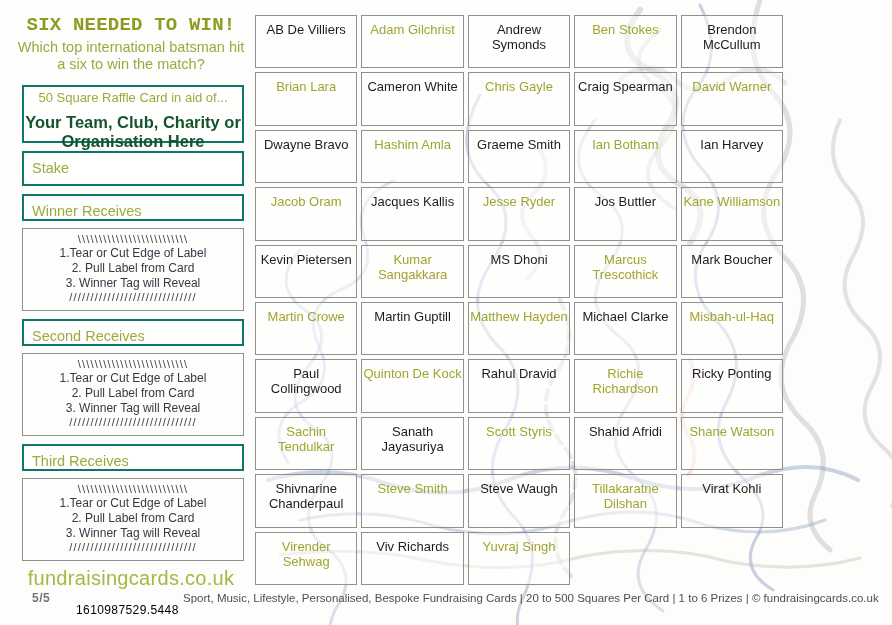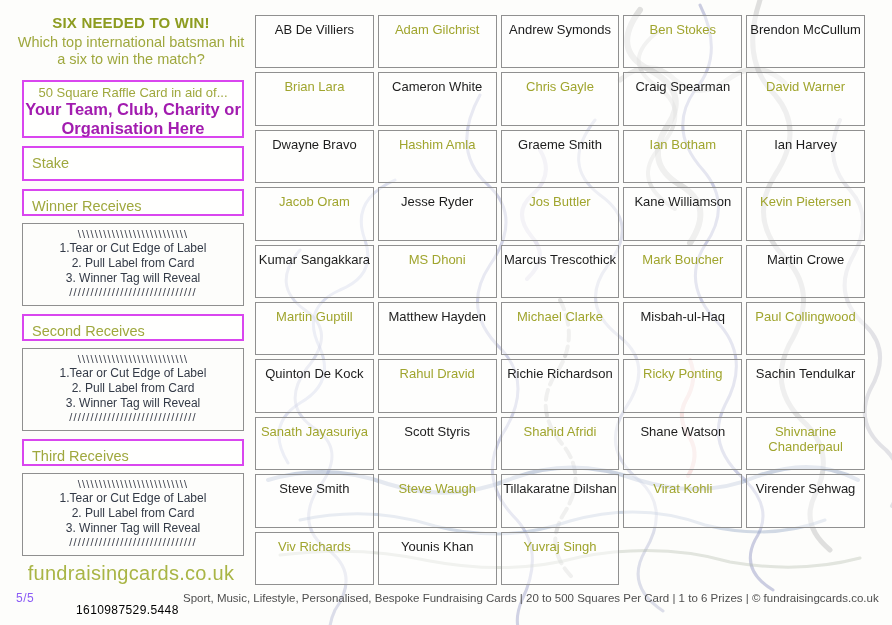--- a/index.html
+++ b/index.html
@@ -8,46 +8,46 @@
     font-family:"Liberation Sans", sans-serif;
     background:#fdfdfb;
     position:relative;
     overflow:hidden;
     color:#1f1f1f;
   }
   .sketch { position:absolute; left:0; top:0; width:892px; height:625px; pointer-events:none; }
 
   
   .sidebar { position:absolute; left:12px; top:10px; width:238px; }
-  .headline { font-size:15px; font-weight:bold; color:#8d9c20; text-align:center; letter-spacing:.2px; margin-top:4px; }
+  .headline { font-size:19px; font-weight:bold; color:#8d9c20; text-align:center; letter-spacing:.2px; margin-top:4px;font-family:Liberation Mono, monospace; }
   .question { font-size:14.5px; color:#9fa83e; text-align:center; line-height:16.5px; margin-top:3px; }
 
-  .box { border:2px solid #d946ef; background:rgba(255,255,255,.75); margin-left:10px; width:222px; }
+  .box { border:2px solid #0f766e; background:rgba(255,255,255,.75); margin-left:10px; width:222px; }
   .aid-box { margin-top:13px; height:58px; text-align:center; padding-top:3px; }
   .aid-line1 { font-size:13px; color:#9fa83e; }
-  .aid-line2 { font-size:16.5px; font-weight:bold; color:#a21caf; line-height:19px; }
+  .aid-line2 { font-size:16.5px; font-weight:bold; color:#14532d; line-height:19px;margin-top:8px; }
 
   .label-box { margin-top:8px; height:35px; padding:7px 0 0 8px; font-size:14.5px; color:#9fa83e; }
   .label-box.slim { height:27px; }
 
   .instr-box { border:1px solid #8f8f8f; margin-top:7px; margin-left:10px; width:222px; height:83px;
                text-align:center; padding-top:4px; }
   .hatch { font-size:11px; color:#3d414d; letter-spacing:1.2px; white-space:nowrap; overflow:hidden; line-height:13px; }
   .step  { font-size:12px; color:#333a47; line-height:15px; font-weight:400; }
 
   .website { font-size:20px; color:#a9b545; text-align:center; margin-top:6px; letter-spacing:.3px; }
 
   
   .bottomline { position:absolute; left:0; top:589px; width:892px; height:20px; font-size:12px; }
-  .pagenum { position:absolute; left:16px; top:2px; font-weight:normal; color:#8b5cf6; letter-spacing:.5px; }
+  .pagenum { position:absolute; left:32px; top:2px; font-weight:bold; color:#737373; letter-spacing:.5px; }
   .serial  { position:absolute; left:76px; top:14px; color:#000000; letter-spacing:.4px; }
   .footer-text { position:absolute; left:183px; top:3px; font-size:11.5px; color:#4f4f4f; }
 
   
-  .grid { position:absolute; left:255px; top:15px; width:610px; height:570px;
+  .grid { position:absolute; left:255px; top:15px; width:528px; height:570px;
           display:grid; grid-template-columns:repeat(5,1fr); grid-template-rows:repeat(10,1fr); gap:4px; }
   .cell { border:1px solid #909090; background:rgba(255,255,255,.5);
           font-size:13px; line-height:15px; text-align:center; padding:6px 1px 0; color:#1d1d1d; overflow:hidden; }
   .cell:nth-child(even) { color:#a0a52e; }
 </style>
 </head>
 <body>
 
 <svg class="sketch" viewBox="0 0 892 625" xmlns="http://www.w3.org/2000/svg">
   <g fill="none" stroke-linecap="round">
@@ -133,20 +133,21 @@
     <div class="cell"><span>Cameron White</span></div>
     <div class="cell"><span>Chris Gayle</span></div>
     <div class="cell"><span>Craig Spearman</span></div>
     <div class="cell"><span>David Warner</span></div>
     <div class="cell"><span>Dwayne Bravo</span></div>
     <div class="cell"><span>Hashim Amla</span></div>
     <div class="cell"><span>Graeme Smith</span></div>
     <div class="cell"><span>Ian Botham</span></div>
     <div class="cell"><span>Ian Harvey</span></div>
     <div class="cell"><span>Jacob Oram</span></div>
+    <div class="cell"><span>Jacques Kallis</span></div>
     <div class="cell"><span>Jesse Ryder</span></div>
     <div class="cell"><span>Jos Buttler</span></div>
     <div class="cell"><span>Kane Williamson</span></div>
     <div class="cell"><span>Kevin Pietersen</span></div>
     <div class="cell"><span>Kumar Sangakkara</span></div>
     <div class="cell"><span>MS Dhoni</span></div>
     <div class="cell"><span>Marcus Trescothick</span></div>
     <div class="cell"><span>Mark Boucher</span></div>
     <div class="cell"><span>Martin Crowe</span></div>
     <div class="cell"><span>Martin Guptill</span></div>
@@ -163,21 +164,20 @@
     <div class="cell"><span>Scott Styris</span></div>
     <div class="cell"><span>Shahid Afridi</span></div>
     <div class="cell"><span>Shane Watson</span></div>
     <div class="cell"><span>Shivnarine Chanderpaul</span></div>
     <div class="cell"><span>Steve Smith</span></div>
     <div class="cell"><span>Steve Waugh</span></div>
     <div class="cell"><span>Tillakaratne Dilshan</span></div>
     <div class="cell"><span>Virat Kohli</span></div>
     <div class="cell"><span>Virender Sehwag</span></div>
     <div class="cell"><span>Viv Richards</span></div>
-    <div class="cell"><span>Younis Khan</span></div>
     <div class="cell"><span>Yuvraj Singh</span></div>
   </main>
 
 <div class="bottomline">
   <span class="pagenum">5/5</span>
   <span class="serial">1610987529.5448</span>
   <span class="footer-text">Sport, Music, Lifestyle, Personalised, Bespoke Fundraising Cards | 20 to 500 Squares Per Card | 1 to 6 Prizes | © fundraisingcards.co.uk</span>
 </div>
 
 </body></html>

